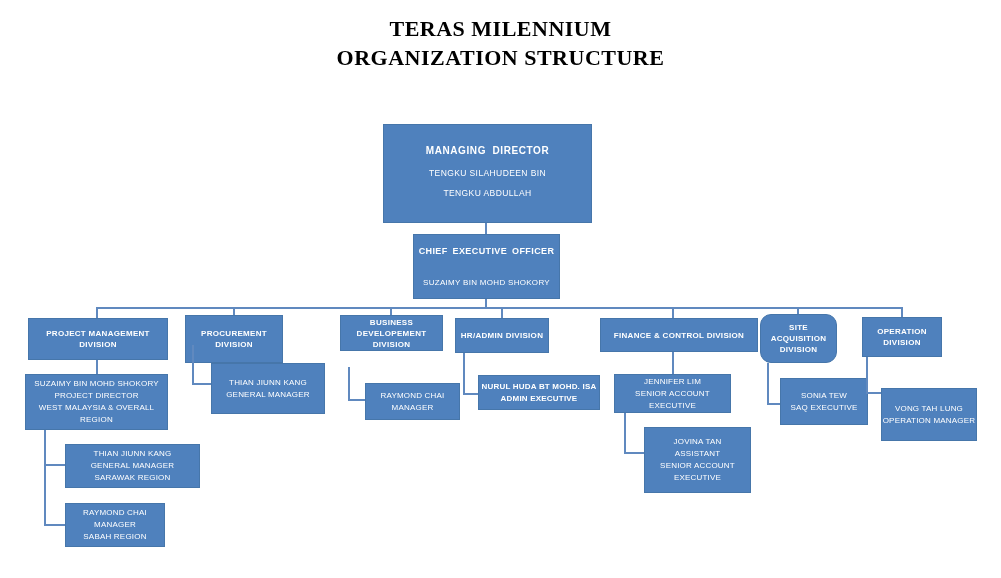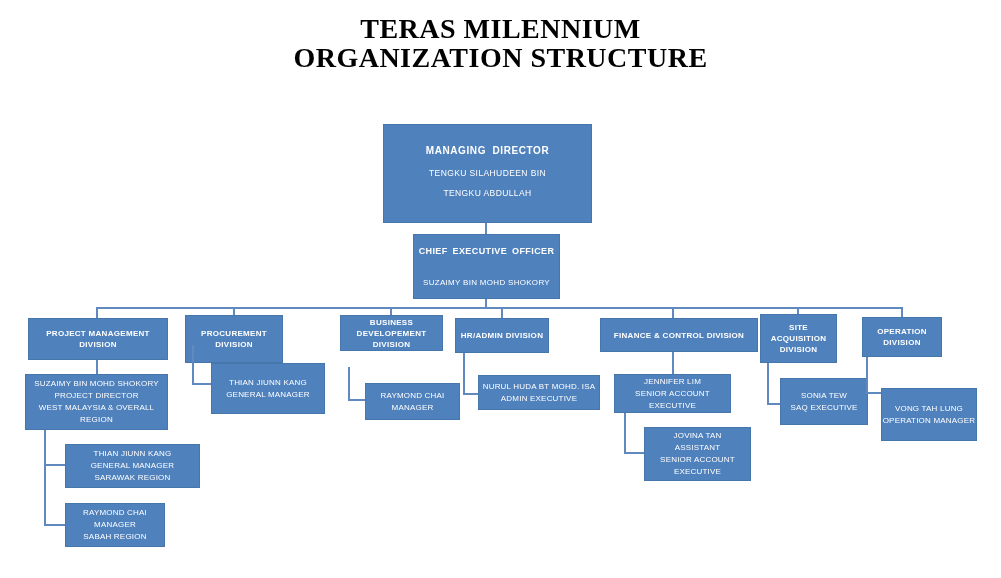--- a/index.html
+++ b/index.html
@@ -11,21 +11,21 @@
     --bg:#ffffff;
   }
   html,body{margin:0;padding:0;background:var(--bg);}
   .canvas{
     position:relative;width:1001px;height:578px;background:var(--bg);
     font-family:"Liberation Sans",sans-serif;overflow:hidden;
   }
   .chart-title{
     position:absolute;left:0;top:14px;width:100%;text-align:center;
     font-family:"Liberation Serif",serif;font-weight:bold;
-    font-size:28px;line-height:29px;color:var(--title-text);letter-spacing:.5px;
+    font-size:22px;line-height:29px;color:var(--title-text);letter-spacing:.5px;
   }
   .node{
     position:absolute;background:var(--box-fill);
     border:1px solid var(--box-border);box-sizing:border-box;
     color:var(--box-text);display:flex;flex-direction:column;
     justify-content:center;align-items:center;text-align:center;
   }
   .node .role{font-weight:bold;}
   .node-md .role{font-size:10px;letter-spacing:.6px;word-spacing:3px;margin-bottom:7px;}
   .node-md .lines{font-size:8.5px;line-height:20px;letter-spacing:.4px;}
@@ -77,21 +77,21 @@
   </div>
   <div class="node node-division" style="left:340px;top:315px;width:103px;height:36px;">
     <div>BUSINESS<br>DEVELOPEMENT<br>DIVISION</div>
   </div>
   <div class="node node-division" style="left:455px;top:318px;width:94px;height:35px;">
     <div>HR/ADMIN DIVISION</div>
   </div>
   <div class="node node-division" style="left:600px;top:318px;width:158px;height:34px;">
     <div>FINANCE &amp; CONTROL DIVISION</div>
   </div>
-  <div class="node node-division" style="left:760px;top:314px;width:77px;height:49px;">
+  <div class="node node-division" style="left:760px;top:314px;width:77px;height:49px;border-radius:11px;">
     <div>SITE<br>ACQUISITION<br>DIVISION</div>
   </div>
   <div class="node node-division" style="left:862px;top:317px;width:80px;height:40px;">
     <div>OPERATION<br>DIVISION</div>
   </div>
 
   <div class="conn v" style="left:96px;top:360px;height:14px;"></div>
   <div class="node node-staff" style="left:25px;top:374px;width:143px;height:56px;">
     <div>SUZAIMY BIN MOHD SHOKORY<br>PROJECT DIRECTOR<br>WEST MALAYSIA  &amp; OVERALL<br>REGION</div>
   </div>
@@ -112,31 +112,31 @@
   </div>
 
   <div class="conn v" style="left:348px;top:367px;height:34px;"></div>
   <div class="conn h" style="left:348px;top:399px;width:17px;"></div>
   <div class="node node-staff" style="left:365px;top:383px;width:95px;height:37px;">
     <div>RAYMOND CHAI<br>MANAGER</div>
   </div>
 
   <div class="conn v" style="left:463px;top:353px;height:42px;"></div>
   <div class="conn h" style="left:463px;top:393px;width:15px;"></div>
-  <div class="node node-staff" style="left:478px;top:375px;width:122px;height:35px;">
+  <div class="node node-staff" style="left:478px;top:375px;width:122px;height:35px;font-weight:bold;">
     <div>NURUL HUDA BT MOHD. ISA<br>ADMIN EXECUTIVE</div>
   </div>
 
   <div class="conn v" style="left:672px;top:352px;height:22px;"></div>
   <div class="node node-staff" style="left:614px;top:374px;width:117px;height:39px;">
     <div>JENNIFER LIM<br>SENIOR ACCOUNT<br>EXECUTIVE</div>
   </div>
   <div class="conn v" style="left:624px;top:413px;height:41px;"></div>
   <div class="conn h" style="left:624px;top:452px;width:20px;"></div>
-  <div class="node node-staff" style="left:644px;top:427px;width:107px;height:54px;">
+  <div class="node node-staff" style="left:644px;top:427px;width:107px;height:66px;">
     <div>JOVINA TAN<br>ASSISTANT<br>SENIOR ACCOUNT<br>EXECUTIVE</div>
   </div>
 
   <div class="conn v" style="left:767px;top:363px;height:42px;"></div>
   <div class="conn h" style="left:767px;top:403px;width:13px;"></div>
   <div class="node node-staff" style="left:780px;top:378px;width:88px;height:47px;">
     <div>SONIA TEW<br>SAQ EXECUTIVE</div>
   </div>
 
   <div class="conn v" style="left:866px;top:357px;height:37px;"></div>

